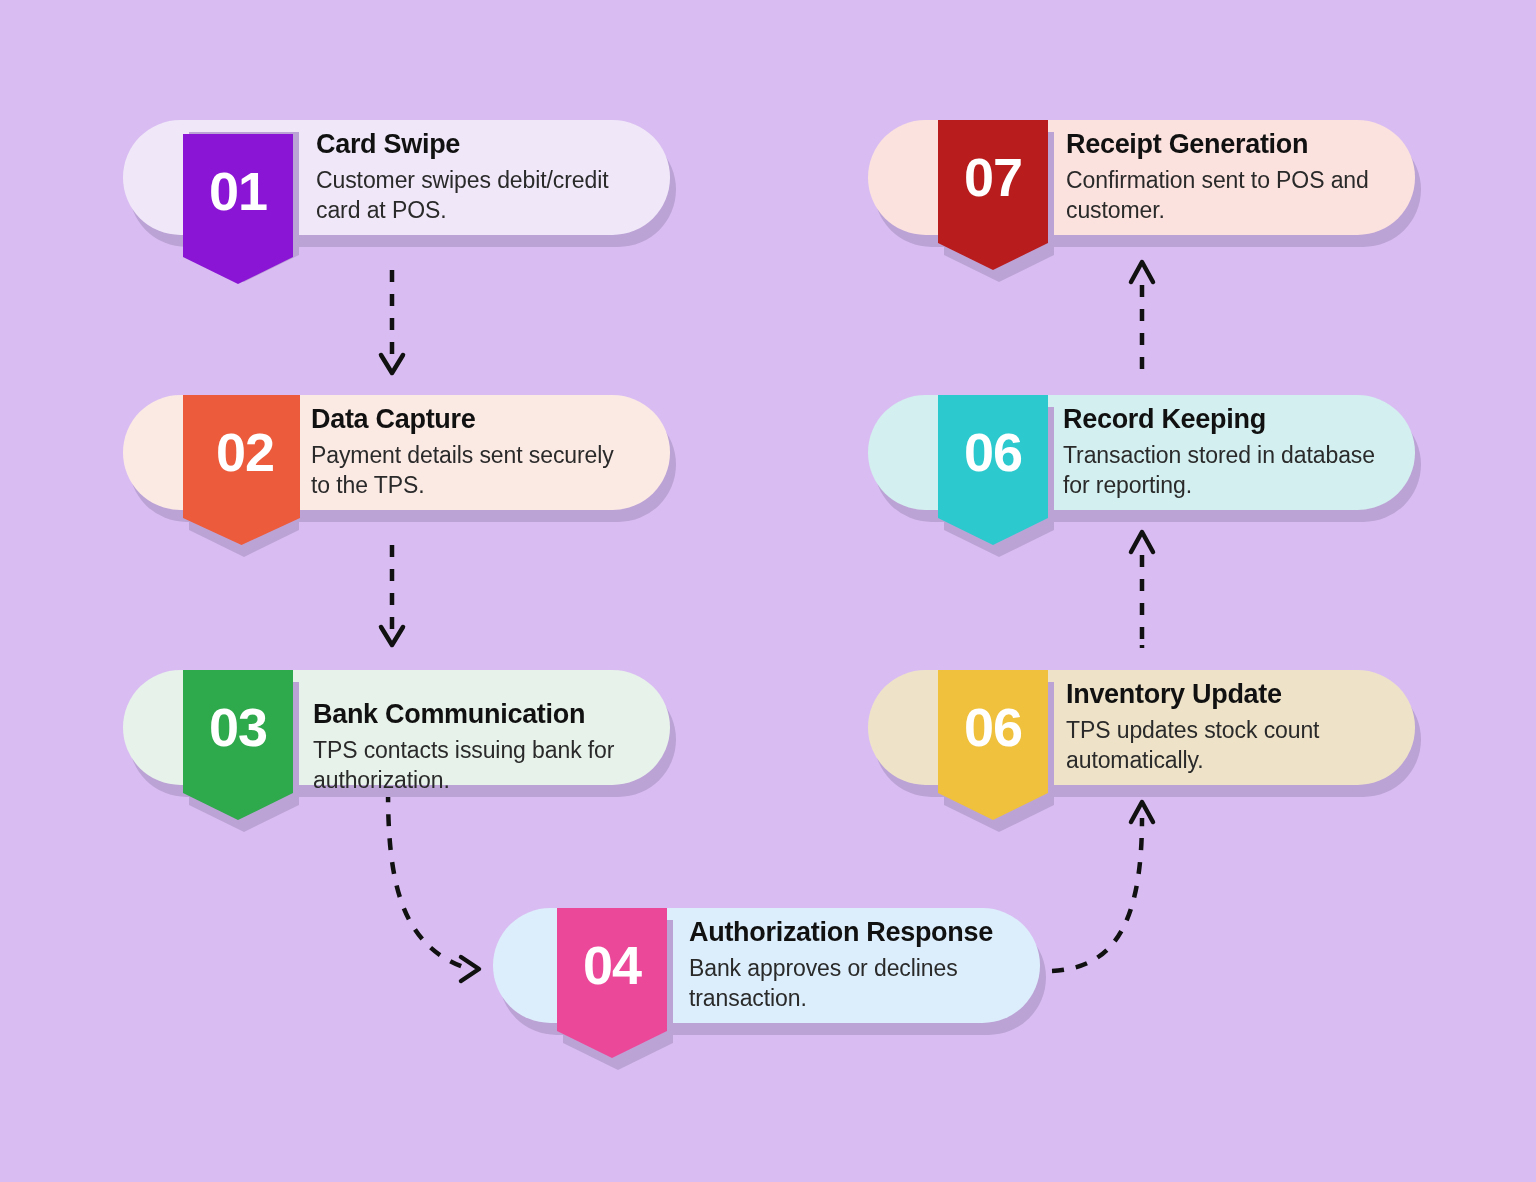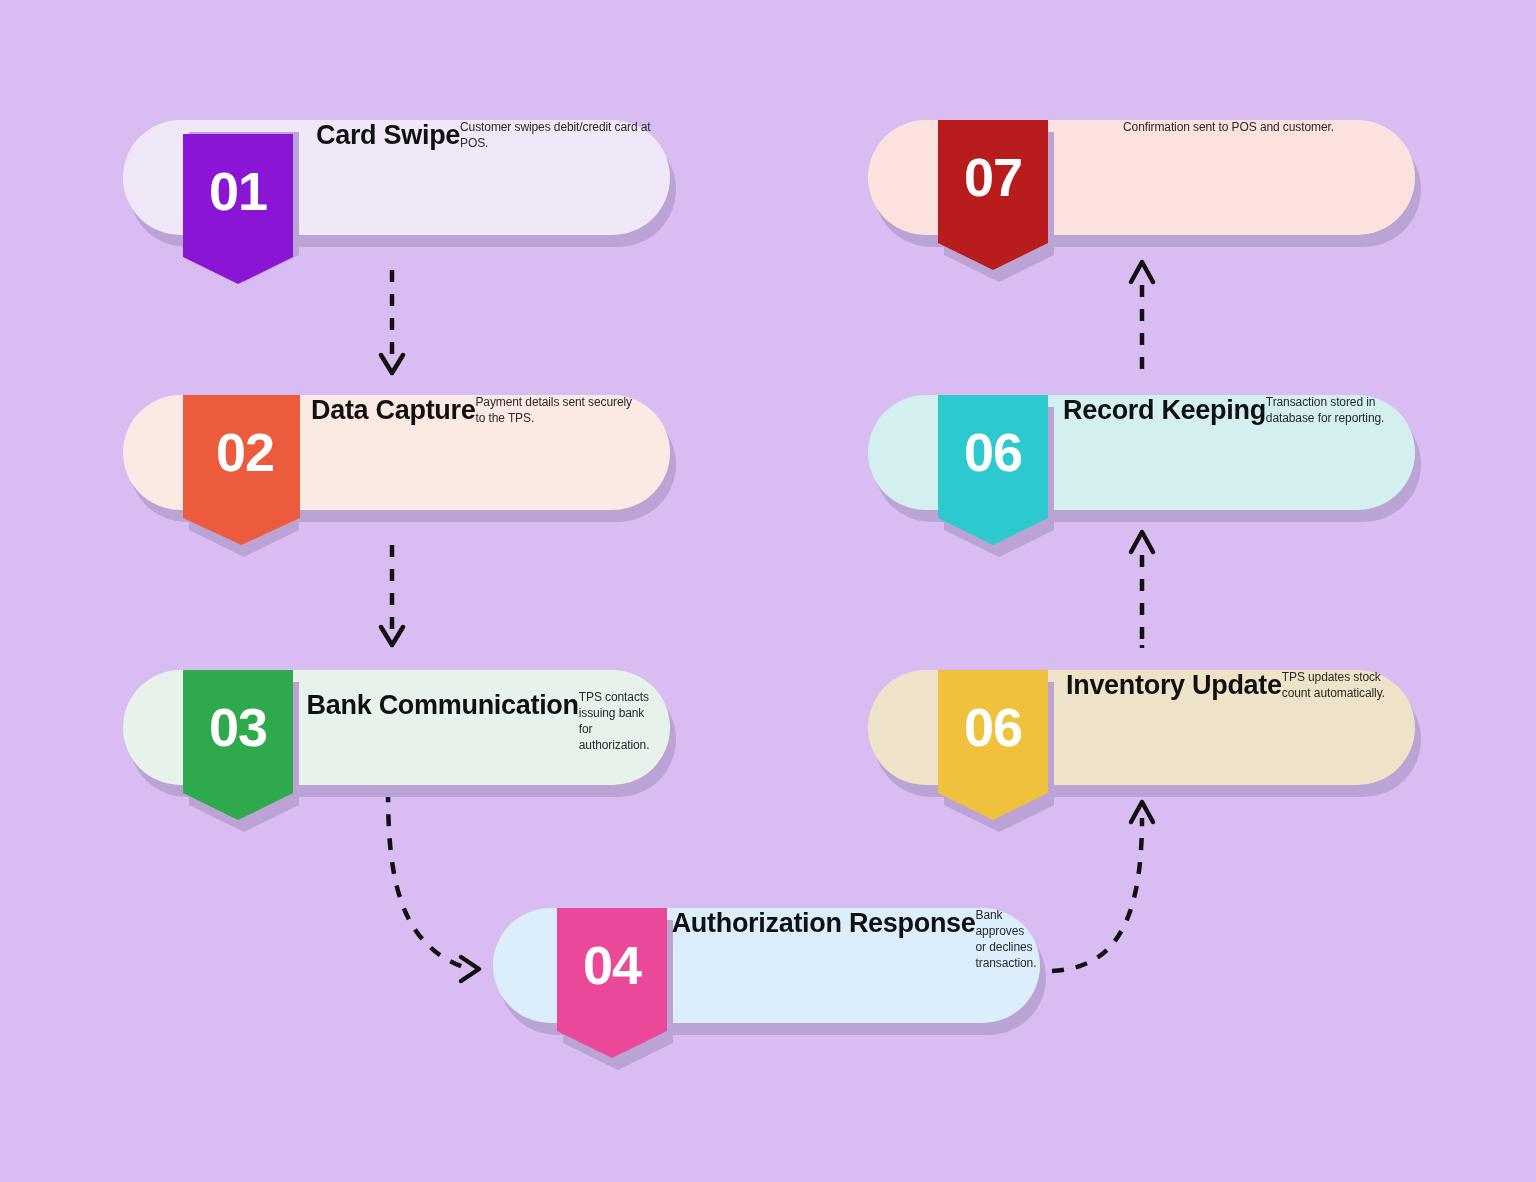--- a/index.html
+++ b/index.html
@@ -84,35 +84,35 @@
     line-height: 1;
     margin-top: 30px;
     font-family: "Liberation Sans", sans-serif;
   }
   .card-text {
     position: absolute;
     top: 0;
     height: 115px;
     z-index: 5;
     display: flex;
-    flex-direction: row;
+    flex-direction: column;
     justify-content: center;
   }
   .card-title {
     color: #111111;
     font-size: 27px;
     font-weight: bold;
     line-height: 1.12;
     letter-spacing: -0.3px;
     margin: 0 0 5px 0;
     white-space: nowrap;
   }
   .card-desc {
     color: #2a2a2a;
-    font-size: 12px;
+    font-size: 23px;
     line-height: 1.33;
     margin: 0;
     letter-spacing: -0.1px;
   }
 </style>
 </head>
 <body>
 
 <div id="stage">
 
@@ -234,17 +234,18 @@
   </div>
 
   <div class="card" style="left:868px; top:120px; width:547px;">
     <div class="card-shadow"></div>
     <div class="card-body" style="background:#fbe2de;"></div>
     <div class="ribbon-shadow" style="left:76px;"></div>
     <div class="ribbon" style="left:70px; background:#b91c1c;">
       <span class="ribbon-num">07</span>
     </div>
     <div class="card-text" style="left:198px; width:325px;">
+      <div class="card-title">Receipt Generation</div>
       <div class="card-desc">Confirmation sent to POS and customer.</div>
     </div>
   </div>
 
 </div>
 
 </body></html>

